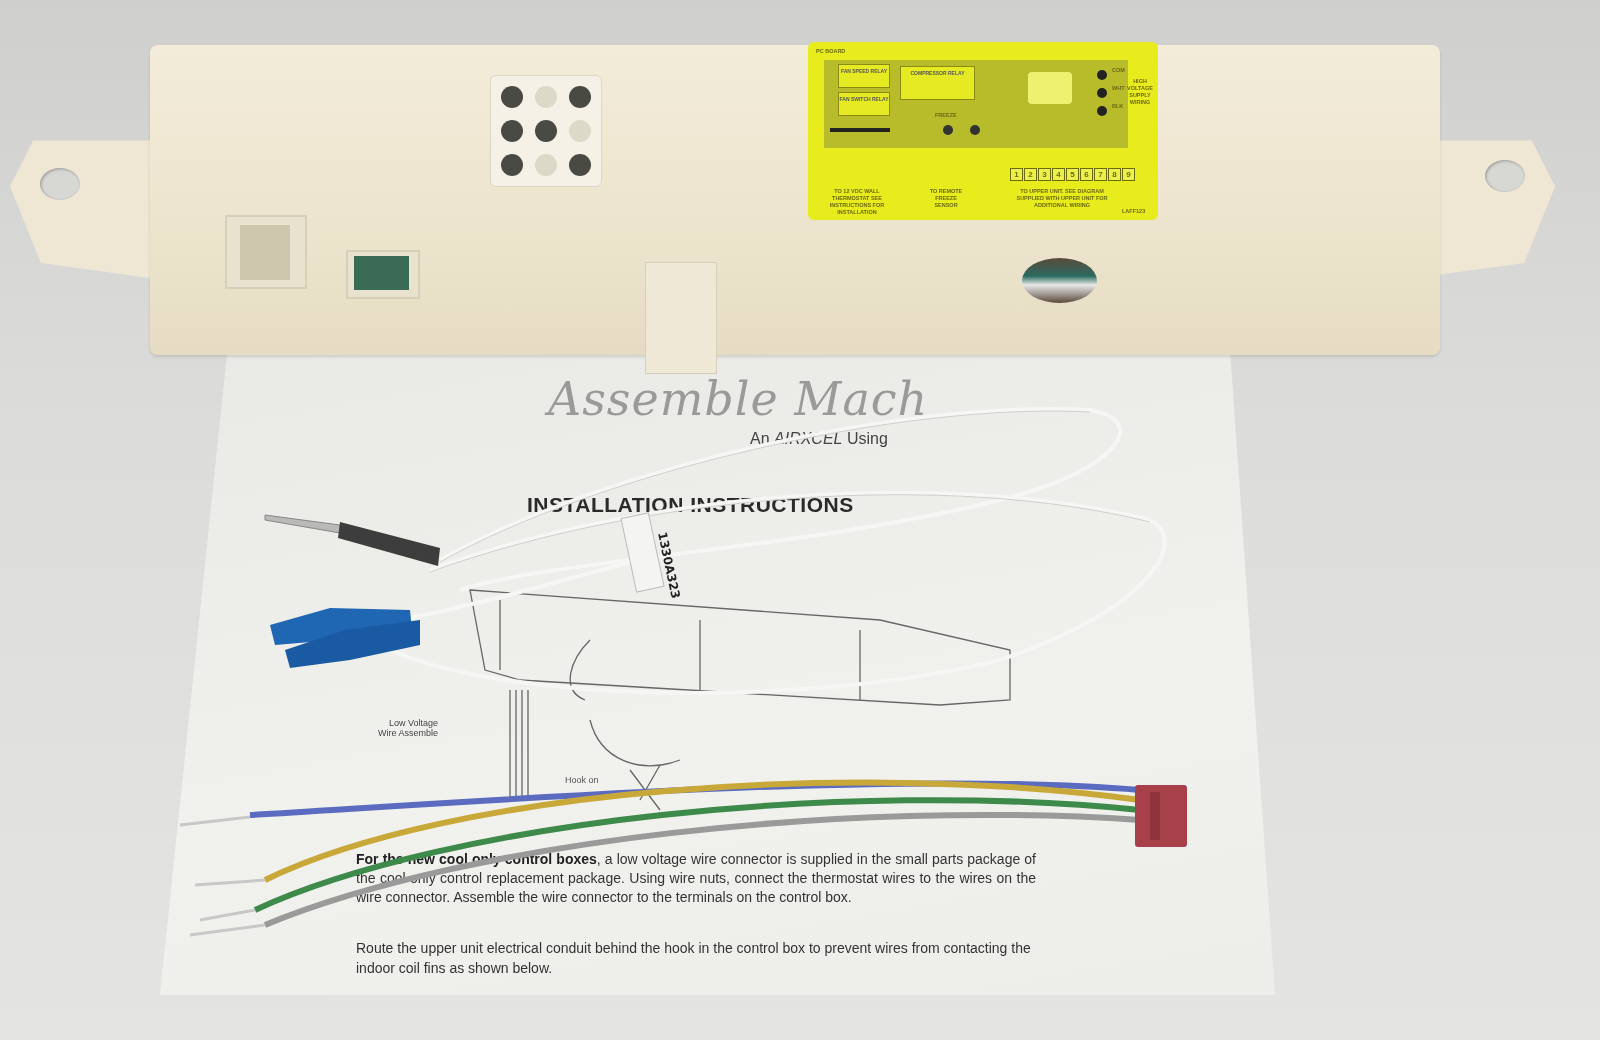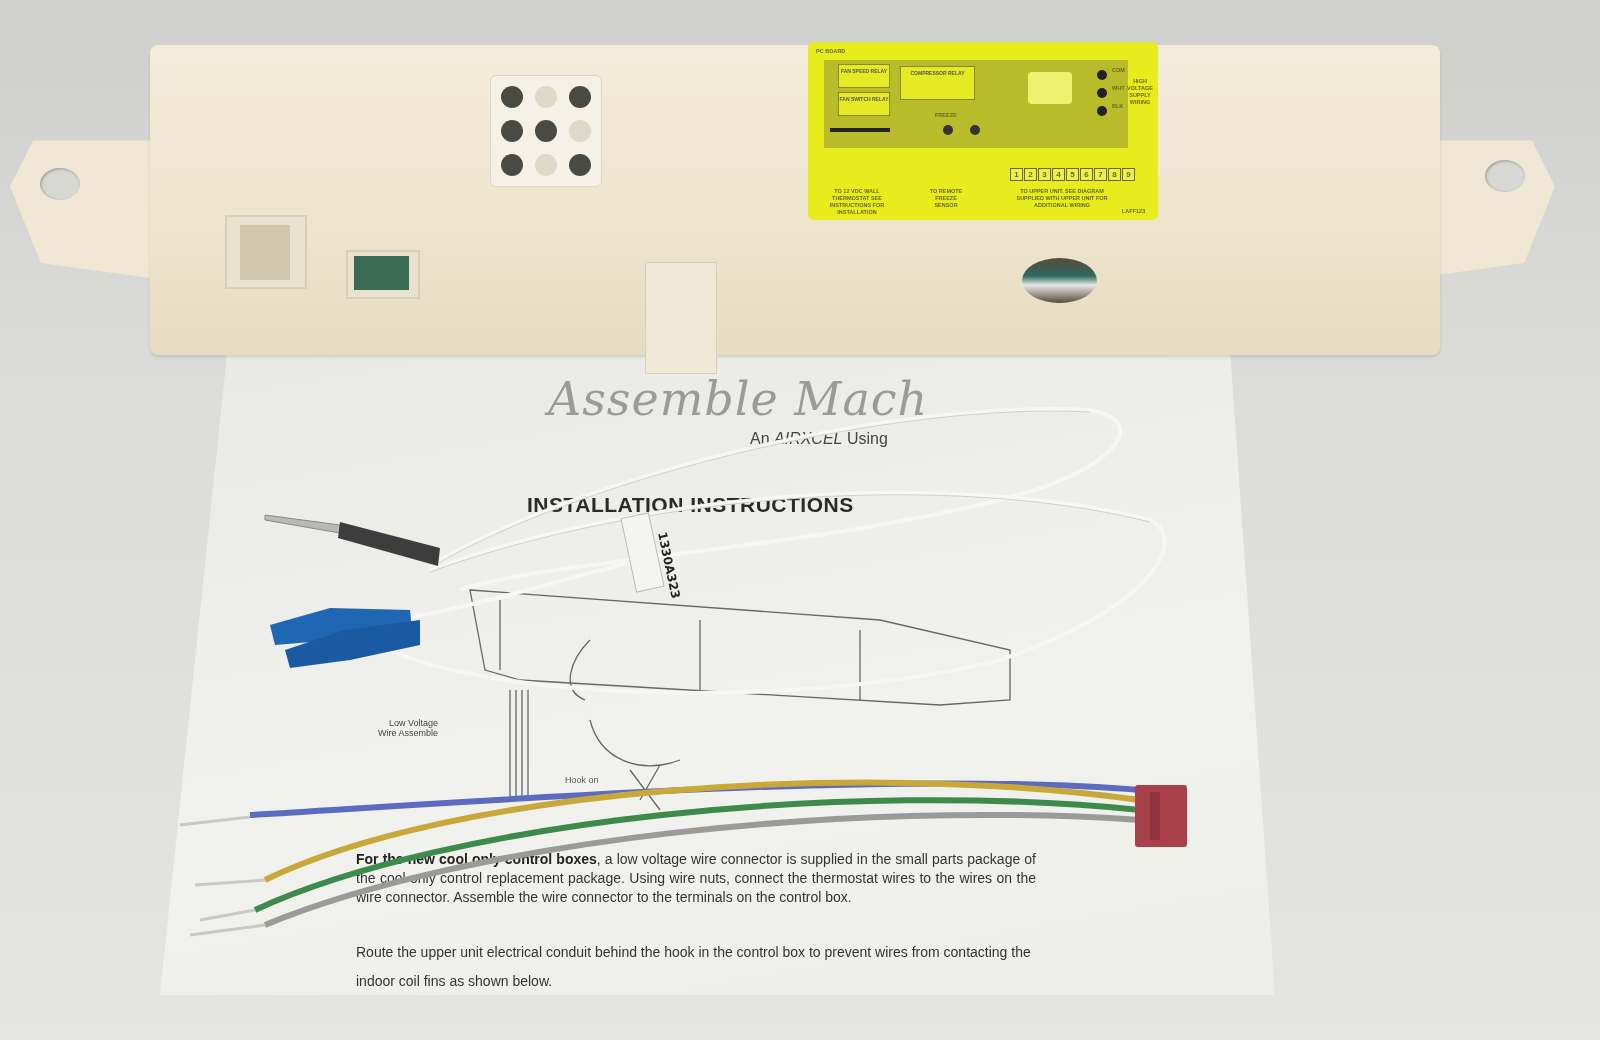--- a/index.html
+++ b/index.html
@@ -11,21 +11,21 @@
     #sheet{left:160px;top:355px;width:1115px;height:640px;background:linear-gradient(170deg,#e9e9e6 0%,#f1f1ee 60%,#ededea 100%);
       clip-path:polygon(6% 0,96% 0,100% 100%,0 100%);}
     #brand-script{left:548px;top:372px;font-family:"DejaVu Serif",serif;font-style:italic;font-size:46px;color:#9a9a98;letter-spacing:1px;}
     #brand-sub{left:750px;top:430px;font-size:16px;color:#444;}
     #brand-sub i{font-style:italic;}
     #sheet-title{left:527px;top:493px;font-weight:bold;font-size:21px;color:#2a2a2a;letter-spacing:0.5px;}
     #diag-label{left:378px;top:718px;font-size:9px;color:#444;line-height:10px;text-align:right;}
     #hook-label{left:565px;top:775px;font-size:9px;color:#555;}
     #para1{left:356px;top:850px;width:680px;font-size:14px;color:#333;line-height:19px;text-align:justify;}
     #para1 b{color:#222;}
-    #para2{left:356px;top:938px;width:690px;font-size:14px;color:#333;line-height:29px;}
+    #para2{left:356px;top:938px;width:690px;font-size:14px;color:#333;line-height:20px;}
     
     #flange{left:10px;top:110px;width:1545px;height:170px;background:#efe7d3;border-radius:6px;
       clip-path:polygon(1.5% 18%,98.5% 18%,100% 45%,98% 90%,90% 100%,10% 100%,2% 90%,0 45%);}
     #box{left:150px;top:45px;width:1290px;height:310px;background:linear-gradient(180deg,#f3ecd9 0%,#ede4cd 60%,#e6dcc3 100%);border-radius:8px;
       box-shadow:0 2px 3px rgba(0,0,0,0.12);}
     .hole{width:40px;height:32px;border-radius:50%;background:#d7d7d4;box-shadow:inset 1px 1px 3px rgba(0,0,0,0.3);}
     #plug9{left:490px;top:75px;width:110px;height:110px;background:#f5f1e6;border-radius:6px;border:1px solid #ddd6c4;}
     .pin{position:absolute;width:22px;height:22px;border-radius:50%;}
     .pin.dark{background:#4a4a44;}
     .pin.light{background:#ddd9c8;}

